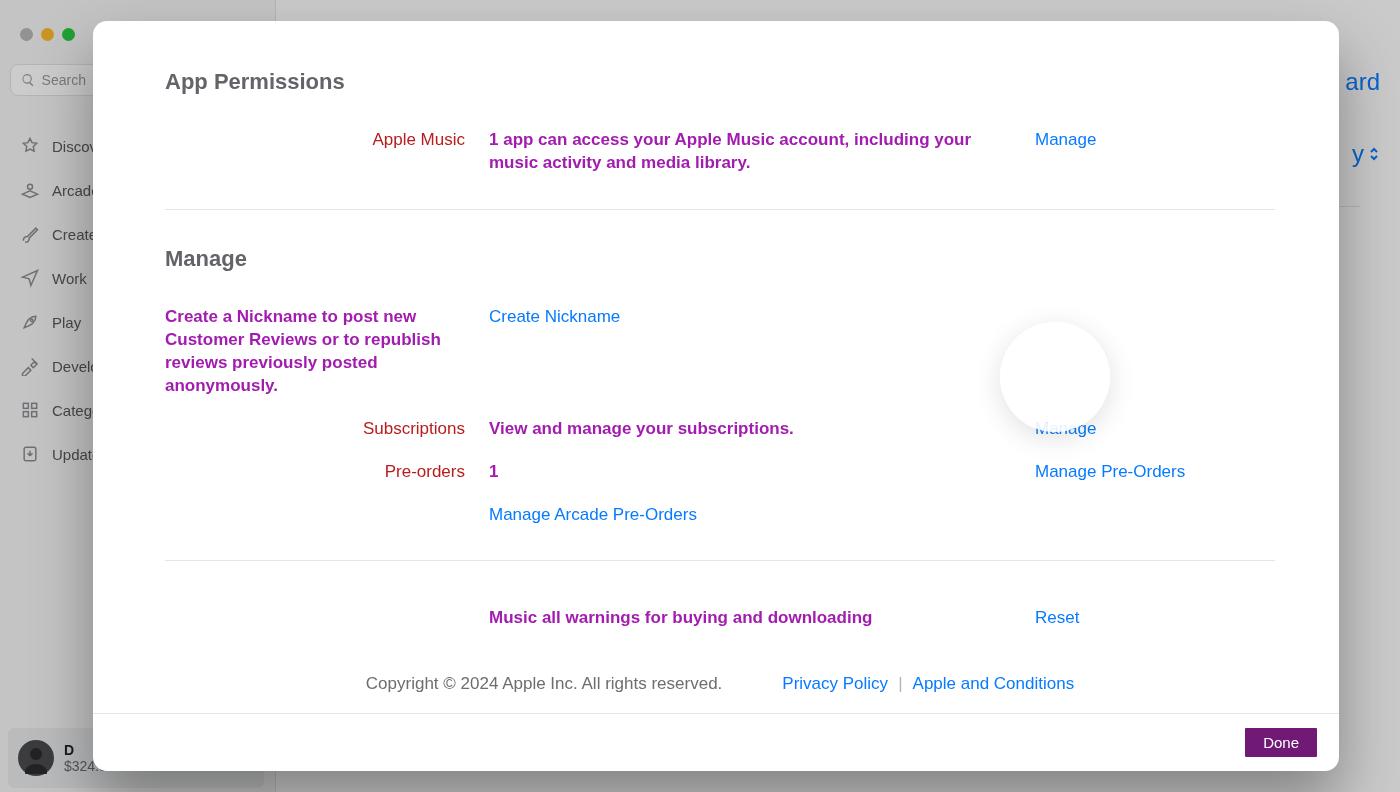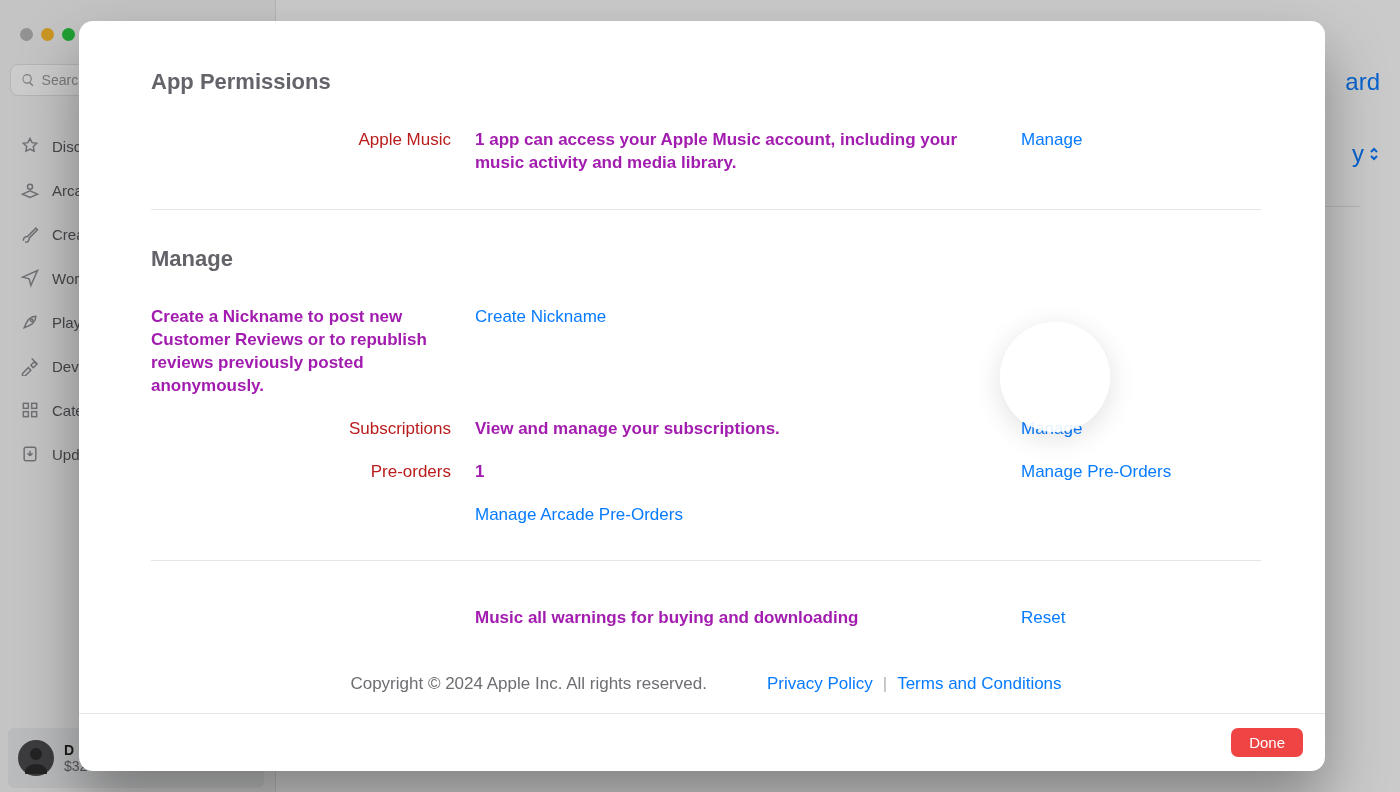--- a/index.html
+++ b/index.html
@@ -51,21 +51,21 @@
     color: #0a7bff; font-size: 24px;
   }
   .bg-line { position: absolute; background:#e4e4e7; right:20px; height:1px;}
 
   .scrim {
     position: absolute; inset: 0; background: rgba(0,0,0,0.20);
   }
 
   .modal {
     position: absolute;
-    left: 79px; top: 21px; width: 1246px; height: 750px;
+    left: 93px; top: 21px; width: 1246px; height: 750px;
     background: #ffffff; border-radius: 14px;
     box-shadow: 0 30px 60px rgba(0,0,0,0.35);
     display: flex; flex-direction: column;
   }
   .modal-scroll {
     flex: 1; padding: 48px 64px 0 72px; overflow: hidden;
   }
 
   .section-title {
     font-size: 22px; font-weight: 600; color: #63636a; margin-bottom: 24px;
@@ -91,21 +91,21 @@
     font-size: 17px; color: #6d6d72; margin-top: 34px; padding-bottom: 30px;
   }
   .footer-line .sep { color: #b3b3b8; }
 
   .modal-footer {
     border-top: 1px solid #e5e5e8;
     padding: 14px 22px;
     display: flex; justify-content: flex-end;
   }
   .done-btn {
-    background: #ef4444; color: #fff; border: none; border-radius: 7px;
+    background: #701a75; color: #fff; border: none; border-radius: 1px;
     font-size: 15px; font-weight: 500; padding: 6px 18px; cursor: pointer;
   }
 
   .spotlight {
     position: absolute; pointer-events: none;
     width: 110px; height: 110px; border-radius: 50%;
     background: radial-gradient(circle at 50% 50%, rgba(255,255,255,0.0) 0%, rgba(255,255,255,0.0) 55%, rgba(255,255,255,0.9) 60%);
     box-shadow: 0 6px 28px rgba(0,0,0,0.12);
   }
 </style>
@@ -250,21 +250,21 @@
       <div class="label"></div>
       <div class="desc">Music all warnings for buying and downloading</div>
       <div class="action"><a class="link">Reset</a></div>
     </div>
 
     <div class="footer-line">
       <span>Copyright © 2024 Apple Inc. All rights reserved.</span>
       <span style="width:40px;"></span>
       <a class="link">Privacy Policy</a>
       <span class="sep">|</span>
-      <a class="link">Terms and Conditions</a>
+      <a class="link">Apple and Conditions</a>
     </div>
   </div>
 
   <div class="modal-footer">
     <button class="done-btn">Done</button>
   </div>
 </div>
 
 <div class="spotlight" style="left:1000px; top:322px;"></div>
 

